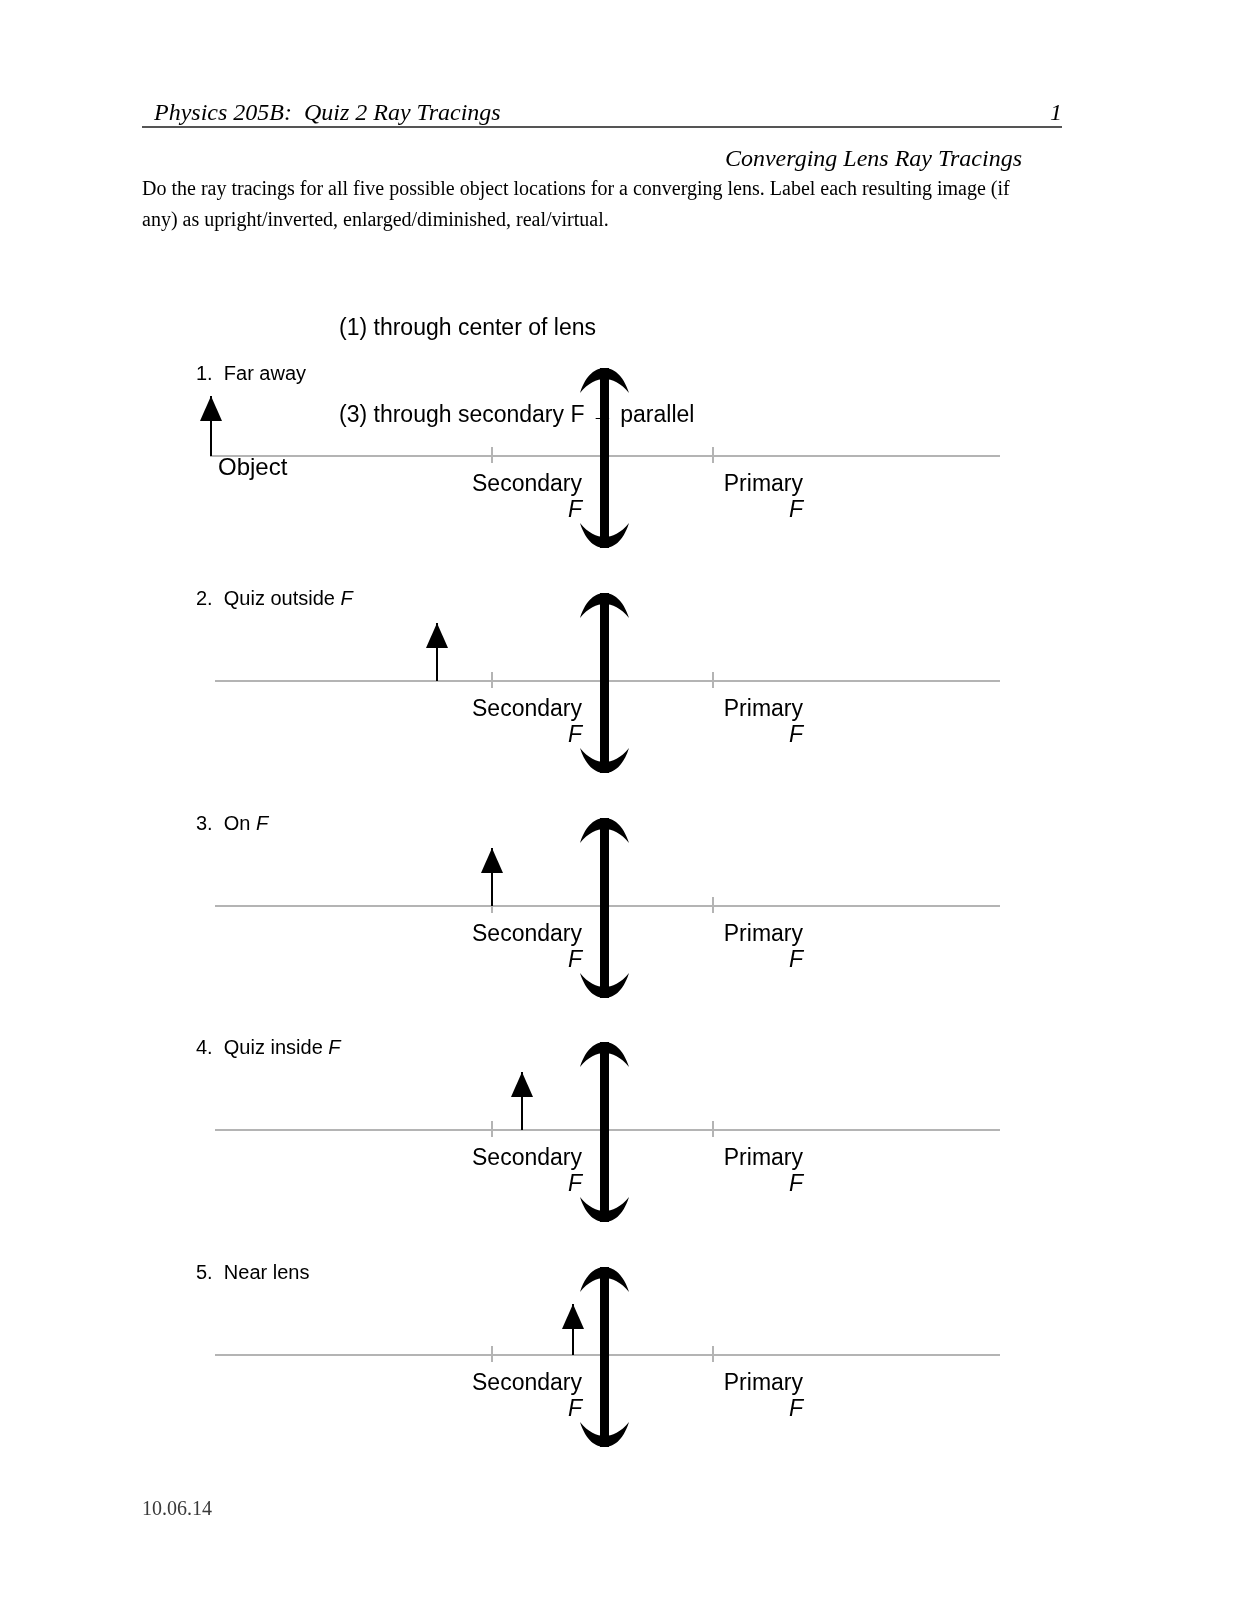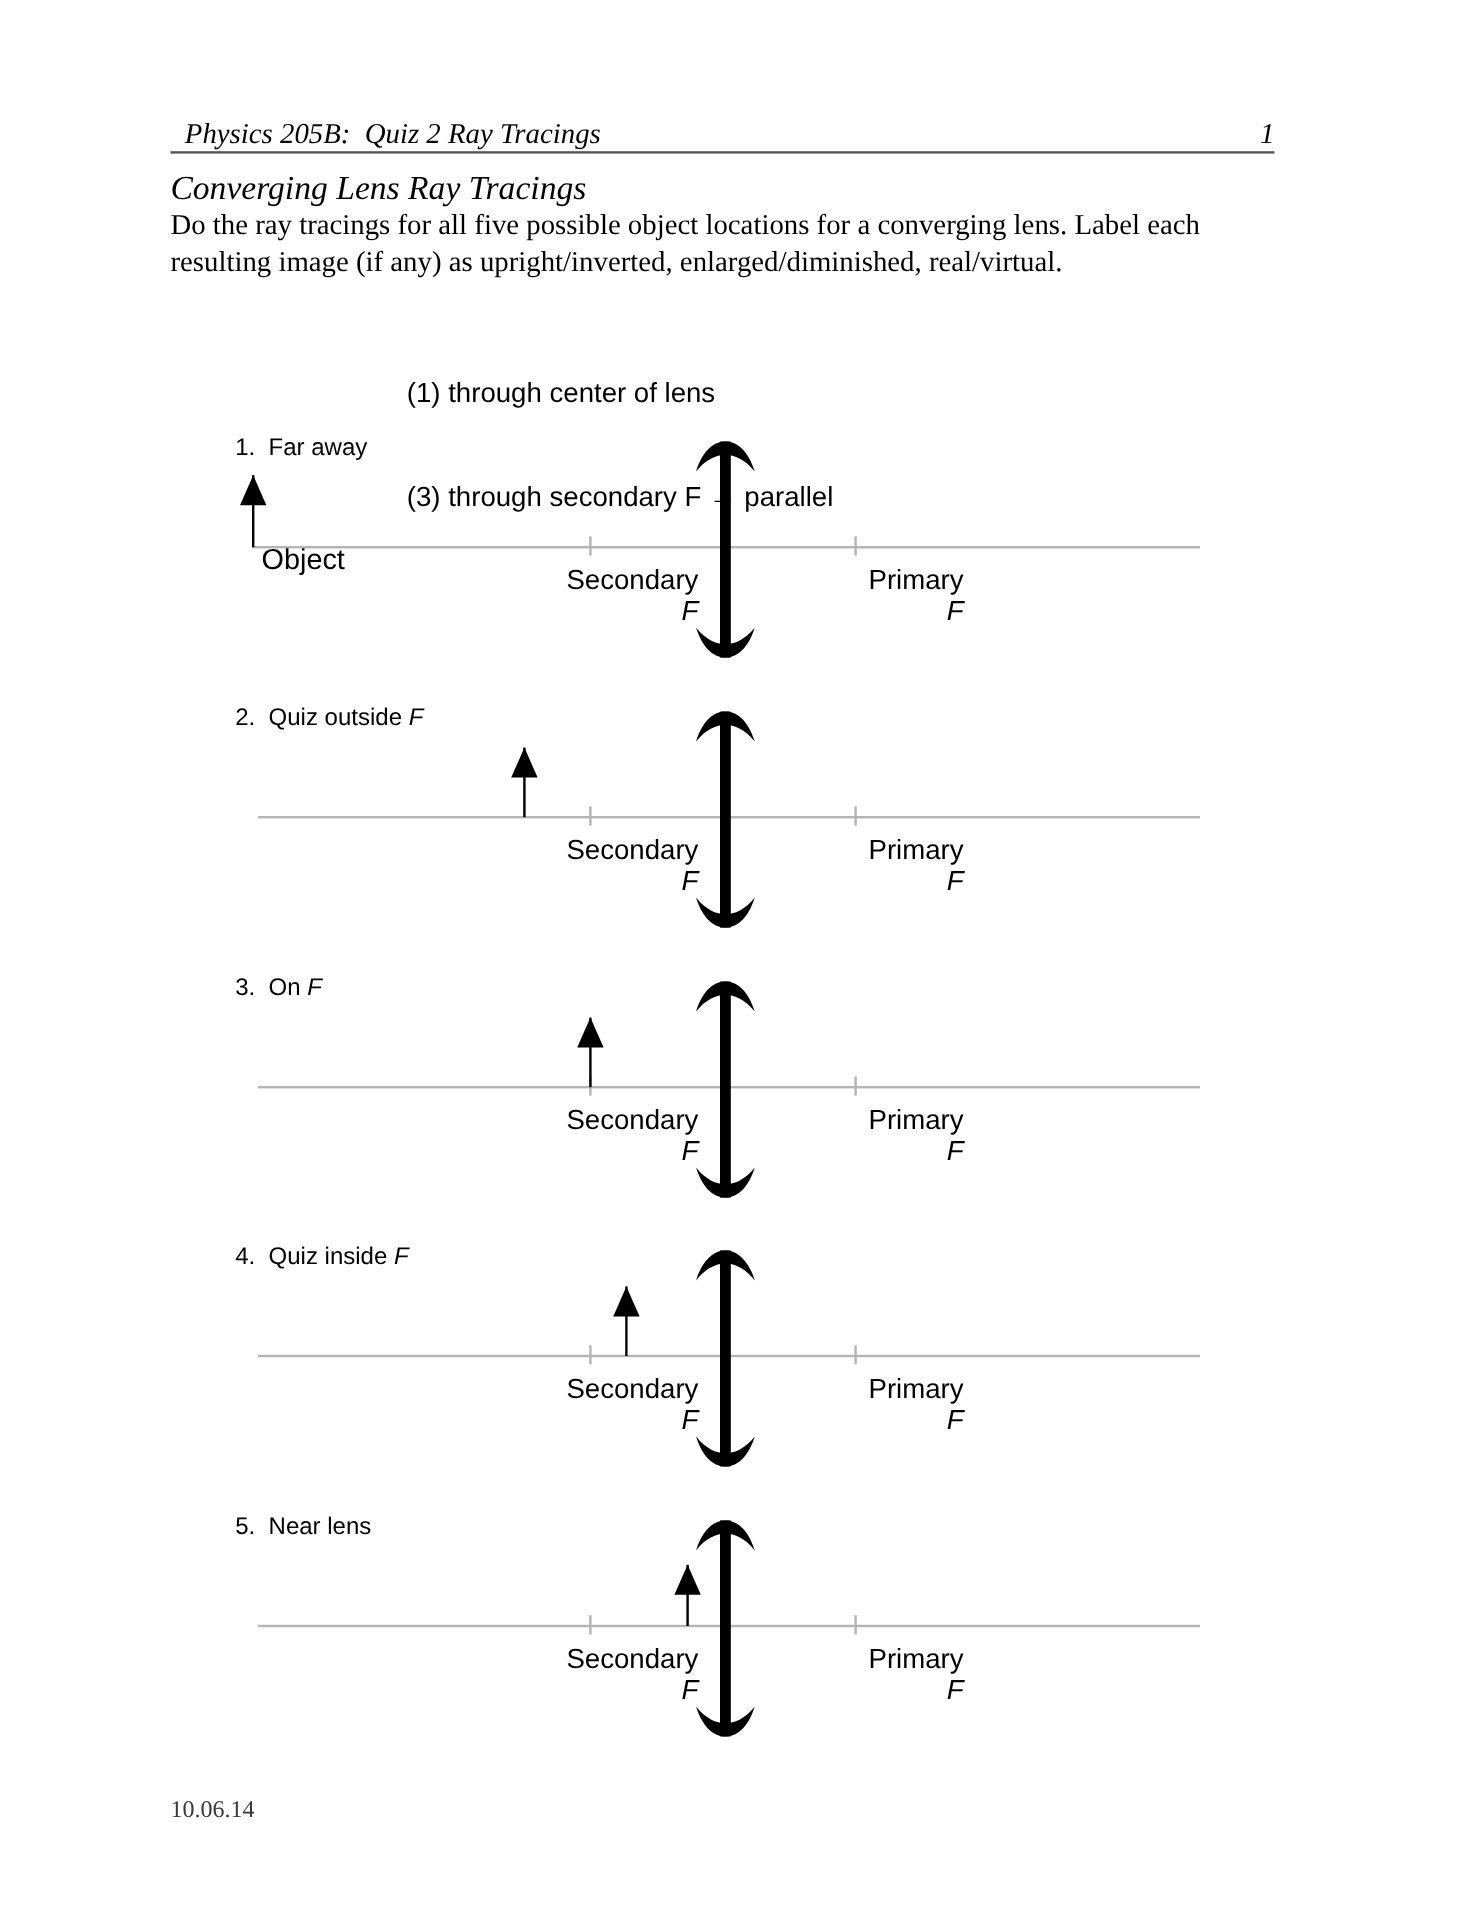--- a/index.html
+++ b/index.html
@@ -55,26 +55,27 @@
   
   #intro {
     position: absolute;
     left: 142px;
     top: 143px;
     width: 880px;
   }
   #intro-subtitle {
     font-family: "Liberation Serif", serif;
     font-style: italic;
-    font-size: 28px;
+    font-size: 24px;
     line-height: 30px;
+    text-align: right;
   }
   #intro-body {
     font-family: "Liberation Serif", serif;
-    font-size: 24px;
+    font-size: 20px;
     line-height: 31px;
     width: 870px;
   }
 
   
   #principal-rays {
     position: absolute;
     left: 196px;
     top: 255px;
     font-family: "Liberation Sans", sans-serif;

